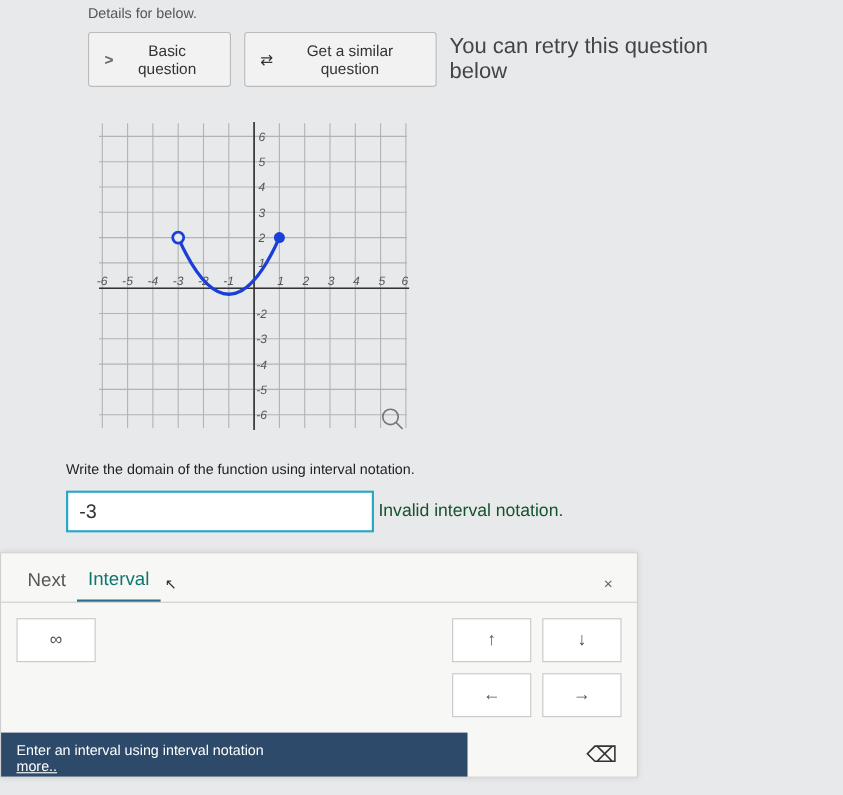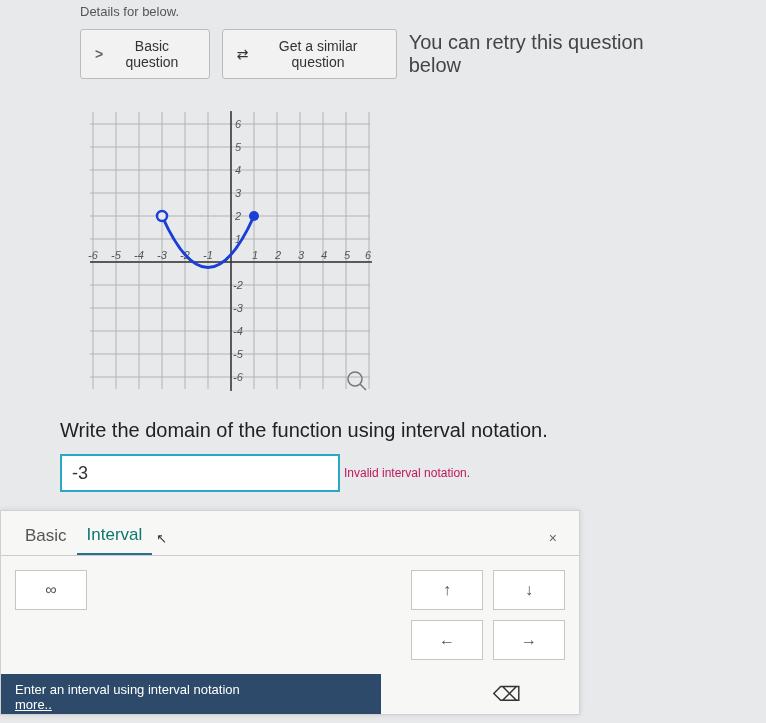--- a/index.html
+++ b/index.html
@@ -41,42 +41,42 @@
 .retry-text {
   font-size: 20px;
   color: #444;
 }
 .chart-wrap {
   padding: 10px 80px 20px 80px;
 }
 svg.chart { display: block; }
 .question-text {
   padding: 0 60px 12px 60px;
-  font-size: 20px;
+  font-size: 13px;
   color: #222;
 }
 .answer-row {
   padding: 0 60px 18px 60px;
   display: flex;
   align-items: center;
   gap: 4px;
 }
 .answer-input {
   width: 280px;
   height: 38px;
   border: 2px solid #2aa7c7;
   background: #fff;
   font-size: 18px;
   padding: 0 10px;
   color: #333;
   font-family: inherit;
 }
 .validation-msg {
-  color: #be185d;
-  font-size: 12px;
+  color: #14532d;
+  font-size: 16px;
 }
 .panel {
   background: #f7f7f6;
   border: 1px solid #d0d0d0;
   box-shadow: 0 0 6px rgba(0,0,0,0.1);
   width: 580px;
   margin-left: 0;
 }
 .panel-tabs {
   display: flex;
@@ -240,40 +240,40 @@
 
 <div class="question-text">Write the domain of the function using interval notation.</div>
 
 <div class="answer-row">
   <input class="answer-input" value="-3" style="">
   <span class="validation-msg">Invalid interval notation.</span>
 </div>
 
 <div class="panel">
   <div class="panel-tabs">
-    <div class="panel-tab">Basic</div>
+    <div class="panel-tab">Next</div>
     <div class="panel-tab active">
       <span>Interval</span>
     </div>
     <span class="cursor-icon">↖</span>
     <div class="panel-close">×</div>
   </div>
   <div class="panel-body">
     <div class="key-group-left">
       <div class="key">∞</div>
     </div>
     <div class="key-group-right">
       <div class="key">↑</div>
       <div class="key">↓</div>
       <div class="key">←</div>
       <div class="key">→</div>
     </div>
   </div>
   <div style="display:flex;align-items:center">
-    <div class="panel-footer" style="flex:0 0 auto; width:380px">
+    <div class="panel-footer" style="flex:0 0 auto; width:424px">
       <div>
         <div>Enter an interval using interval notation</div>
         <span class="more">more..</span>
       </div>
     </div>
     <div class="backspace-wrap" style="margin-left:90px">
       <span class="" style="font-size:20px;color:#333">⌫</span>
     </div>
   </div>
 </div>

